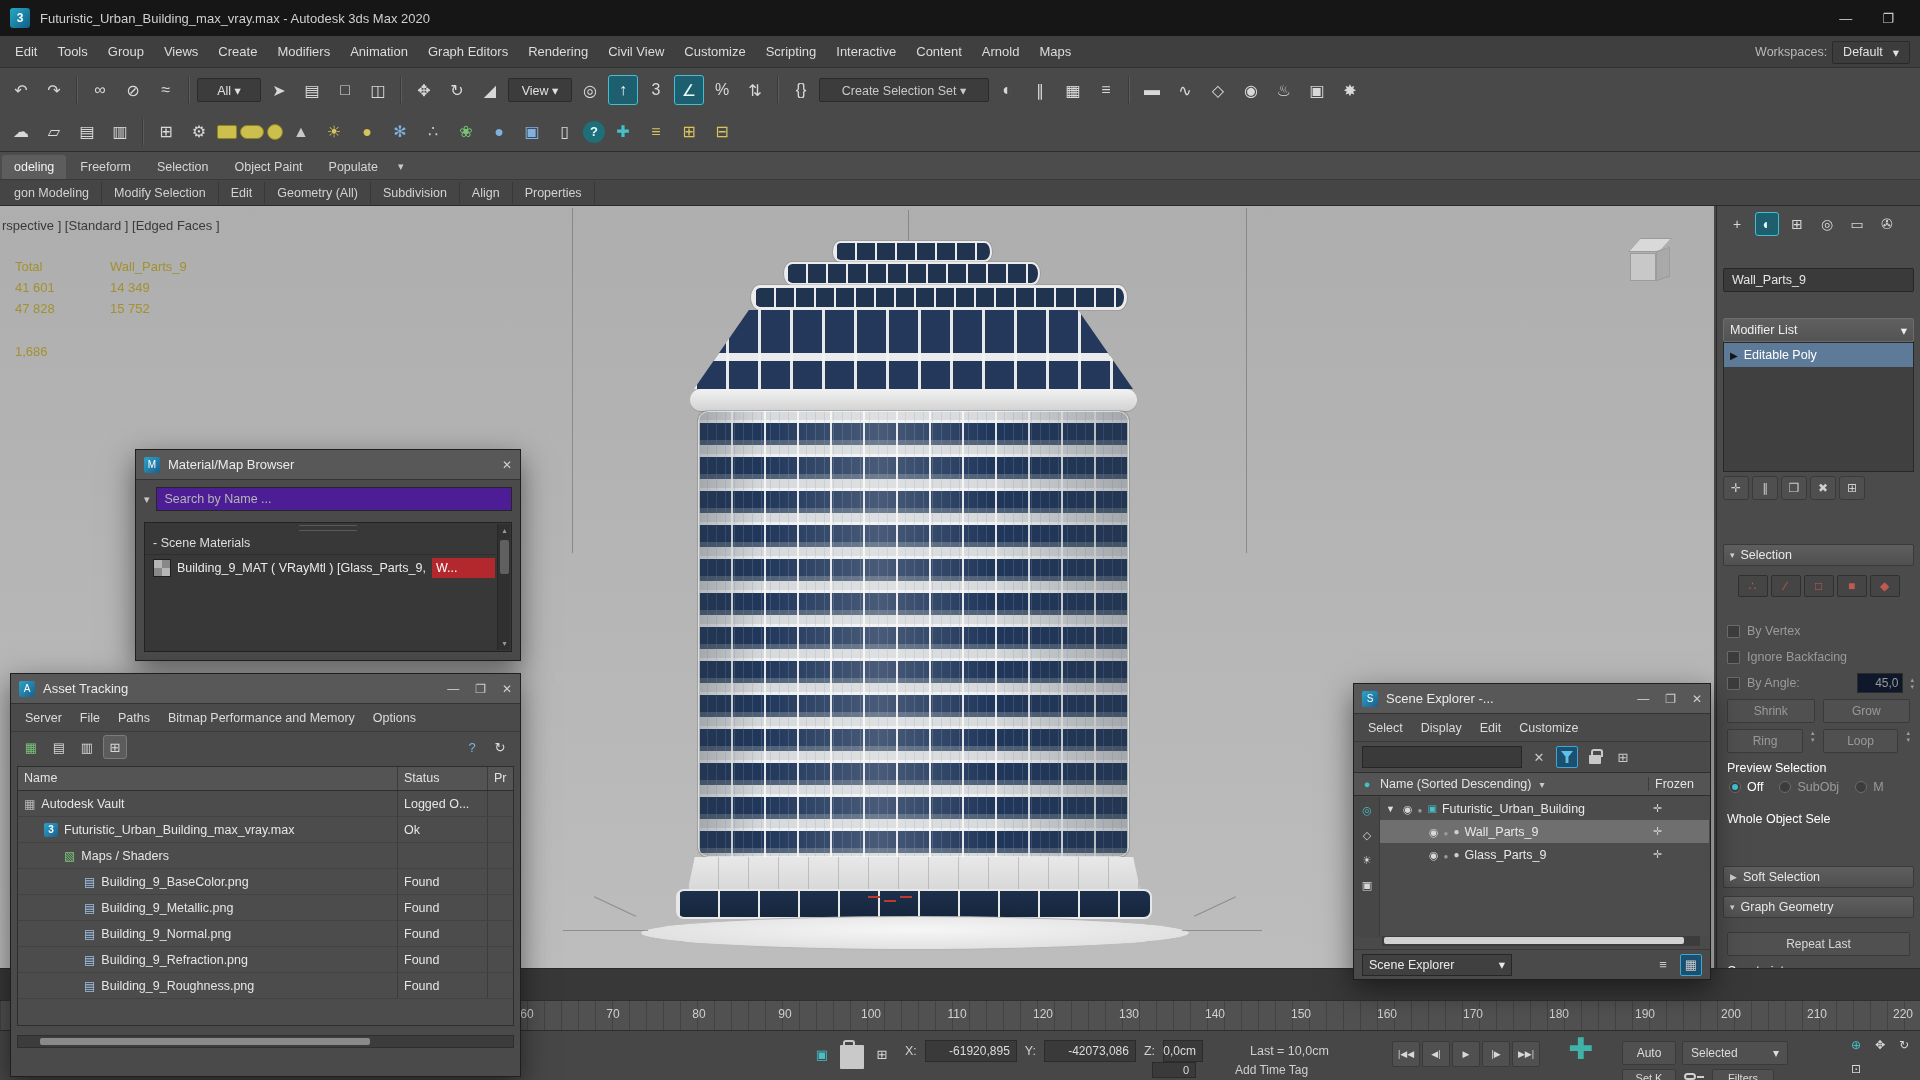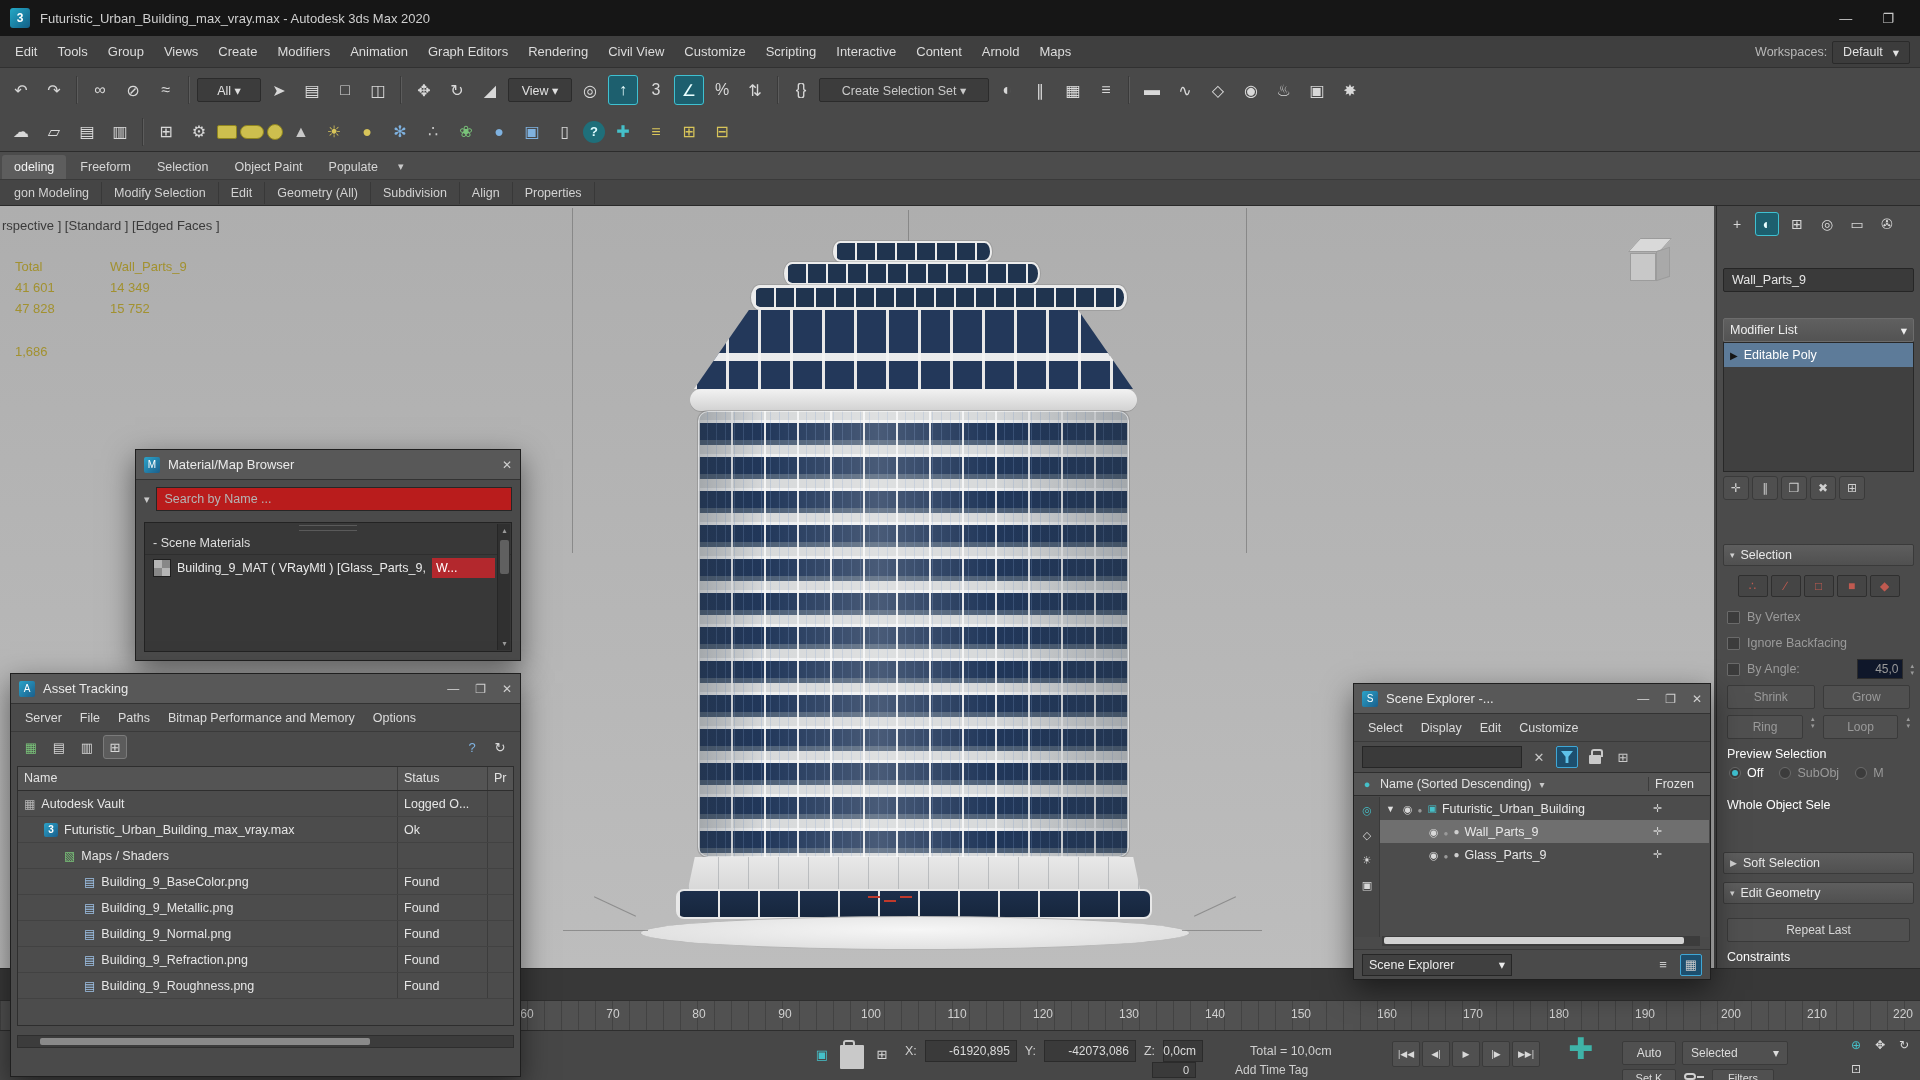--- a/index.html
+++ b/index.html
@@ -127,21 +127,21 @@
 .win{position:absolute;background:#4a4a4a;border:1px solid #1f1f1f;box-shadow:0 10px 28px rgba(0,0,0,.5)}
 .win-title{height:30px;background:#585858;display:flex;align-items:center;padding:0 8px;gap:8px;border-bottom:1px solid #333;color:#eaeaea;font-size:13px}
 .win-ico{width:16px;height:16px;border-radius:2px;background:linear-gradient(135deg,#2ba3c9,#1b5f8c);color:#fff;font-size:10px;display:flex;align-items:center;justify-content:center}
 .win-ctrl{margin-left:auto;display:flex;gap:16px;color:#cfcfcf;font-size:12px}
 .menu-row{height:28px;display:flex;align-items:center;gap:2px;padding:0 6px;border-bottom:1px solid #3a3a3a}
 .menu-row span{color:#dcdcdc;font-size:12.5px;padding:4px 8px;white-space:nowrap}
 
 
 #mat-win{left:135px;top:449px;width:386px;height:212px;z-index:30}
 .search-row{display:flex;align-items:center;gap:6px;padding:7px 8px}
-.search-field{flex:1;height:24px;background:#b91c1c;border:1px solid #262626;color:#b5b5b5;font-size:12.5px;display:flex;align-items:center;padding:0 8px}
+.search-field{flex:1;height:24px;background:#4c1d95;border:1px solid #262626;color:#b5b5b5;font-size:12.5px;display:flex;align-items:center;padding:0 8px}
 .mat-list{position:absolute;left:8px;right:8px;top:72px;bottom:8px;background:#383838;border:1px solid #232323}
 .mat-list::before{content:"";position:absolute;left:42%;top:2px;width:16%;height:4px;border-top:1px solid #5a5a5a;border-bottom:1px solid #5a5a5a}
 .mat-section{height:24px;display:flex;align-items:center;color:#dedede;font-size:12.5px;padding:0 8px;border-bottom:1px solid #2e2e2e;margin-top:8px}
 .mat-row{height:26px;display:flex;align-items:center;gap:6px;padding-left:8px;color:#eaeaea;font-size:12.5px;white-space:nowrap;overflow:hidden}
 .mat-swatch{width:18px;height:18px;min-width:18px;background:conic-gradient(#888 0 25%,#b5b5b5 0 50%,#888 0 75%,#b5b5b5 0);border:1px solid #1f1f1f}
 .red-tail{flex:1;background:#b3282d;color:#fff;padding:3px 4px;margin-right:16px}
 .vscroll{position:absolute;right:1px;top:1px;bottom:1px;width:13px;background:#303030;border-left:1px solid #262626}
 .vthumb{position:absolute;left:2px;top:16px;width:9px;height:34px;background:#606060;border-radius:2px}
 .sarrow{position:absolute;left:0;width:13px;text-align:center;color:#9a9a9a;font-size:8px}
 
@@ -418,21 +418,21 @@
       <span>Selection</span>
     </div>
     <div id="cp-sel-icons">
 
     <span class="so-btn">∴</span>
         <span class="so-btn">∕</span>
         <span class="so-btn">□</span>
         <span class="so-btn">■</span>
         <span class="so-btn">◆</span>
       </div>
-    <div class="cbrow" style="margin-top:10px">
+    <div class="cbrow" style="margin-top:24px">
       <span class="cb"></span>
       <span>By Vertex</span>
     </div>
     <div class="cbrow">
       <span class="cb"></span>
       <span>Ignore Backfacing</span>
     </div>
     <div class="cbrow">
       <span class="cb"></span>
       <span>By Angle:</span>
@@ -468,21 +468,21 @@
       <span style="color:#9a9a9a">M</span>
     </div>
     <div style="margin-top:18px;padding-left:4px" class="lbl-strong">Whole Object Sele</div>
 
     <div class="rollout" style="margin-top:40px">
       <span class="caret">▶</span>
       <span>Soft Selection</span>
     </div>
     <div class="rollout" style="margin-top:8px">
       <span class="caret">▾</span>
-      <span>Edit Geometry</span>
+      <span>Graph Geometry</span>
     </div>
     <div class="btnrow" style="margin-top:14px">
       <span class="pbtn" style="color:#d8d8d8">Repeat Last</span>
     </div>
     <div style="margin-top:8px;padding-left:4px" class="lbl-strong">Constraints</div>
   </div>
 
   <div id="trackstrip"></div>
   <div id="ruler">
     <div id="ticks">
@@ -515,21 +515,21 @@
         <span class="tbtn">⊞</span>
       </div>
     <div class="sb-coords" style="left:905px;top:9px">
       <span>X:</span>
       <span class="sb-val">-61920,895</span>
       <span>Y:</span>
       <span class="sb-val">-42073,086</span>
       <span>Z:</span>
       <span class="sb-val" style="width:40px">0,0cm</span>
     </div>
-    <span style="position:absolute;left:1250px;top:13px;color:#cfcfcf">Total = 10,0cm</span>
+    <span style="position:absolute;left:1250px;top:13px;color:#cfcfcf">Last = 10,0cm</span>
     <span class="sb-val" style="position:absolute;left:1152px;top:31px;width:44px;height:16px;font-size:11px">0</span>
     <span style="position:absolute;left:1235px;top:32px;color:#cfcfcf;font-size:12px">Add Time Tag</span>
 
     <div class="sb-group" style="left:1392px;top:10px;gap:2px">
 
     <span class="pb">|◀◀</span>
         <span class="pb">◀|</span>
         <span class="pb">▶</span>
         <span class="pb">|▶</span>
         <span class="pb">▶▶|</span>

